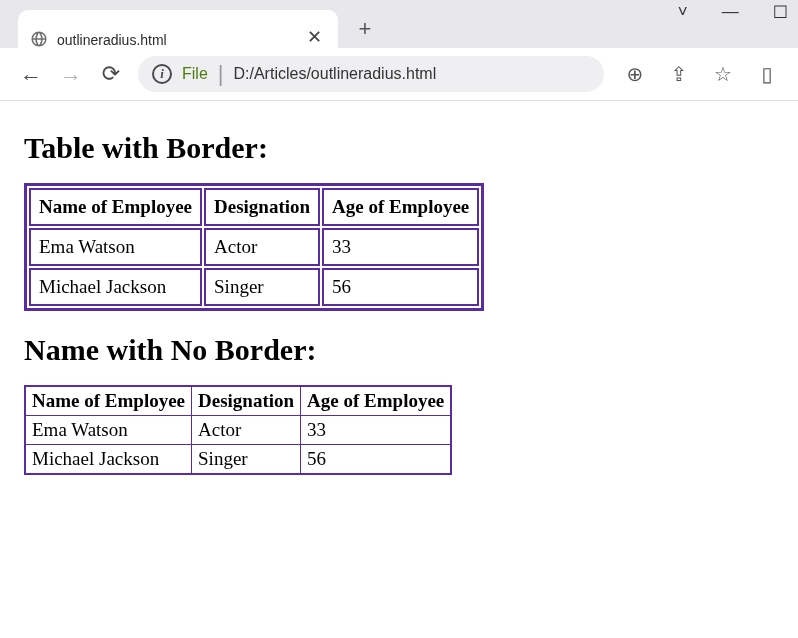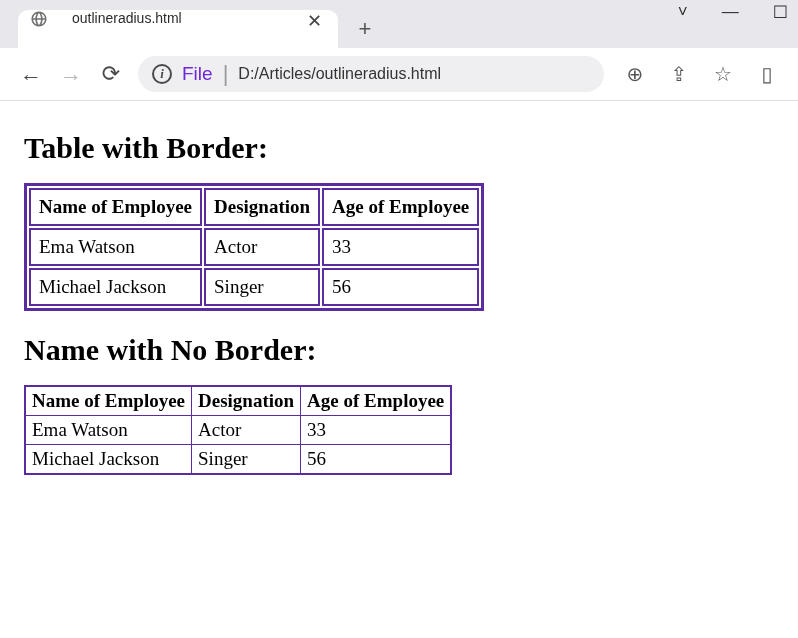--- a/index.html
+++ b/index.html
@@ -17,28 +17,28 @@
   }
   .tab-bar {
     display: flex;
     align-items: flex-end;
     height: 48px;
     padding-left: 18px;
     position: relative;
   }
   .tab {
     display: flex;
-    align-items: flex-start;
+    align-items: flex-end;
     background: #fff;
     border-radius: 10px 10px 0 0;
     height: 38px;
     padding: 0 12px;
     width: 320px;
     margin-bottom: 0;
-    gap: 24px;
+    gap: 9px;
   }
   .tab .favicon {
     width: 18px;
     height: 18px;
     display: flex;
     align-items: center;
     justify-content: center;
   }
   .tab .favicon svg { width: 18px; height: 18px; fill: #6f6f6f; }
   .tab .title {
@@ -111,21 +111,21 @@
     border-radius: 50%;
     display: flex;
     align-items: center;
     justify-content: center;
     font-family: Georgia, serif;
     font-style: italic;
     font-weight: bold;
     font-size: 13px;
     color: #4a4a4a;
   }
-  .file-label { color: #6d28d9; font-size: 19px; }
+  .file-label { color: #4d7c0f; font-size: 16px; }
   .divider { color: #999; font-size: 22px; font-weight: 100; }
   .url-text { color: #333; font-size: 16px; }
   .tool-icon {
     color: #555;
     font-size: 20px;
     cursor: pointer;
     width: 26px;
     text-align: center;
     margin-left: 4px;
   }

